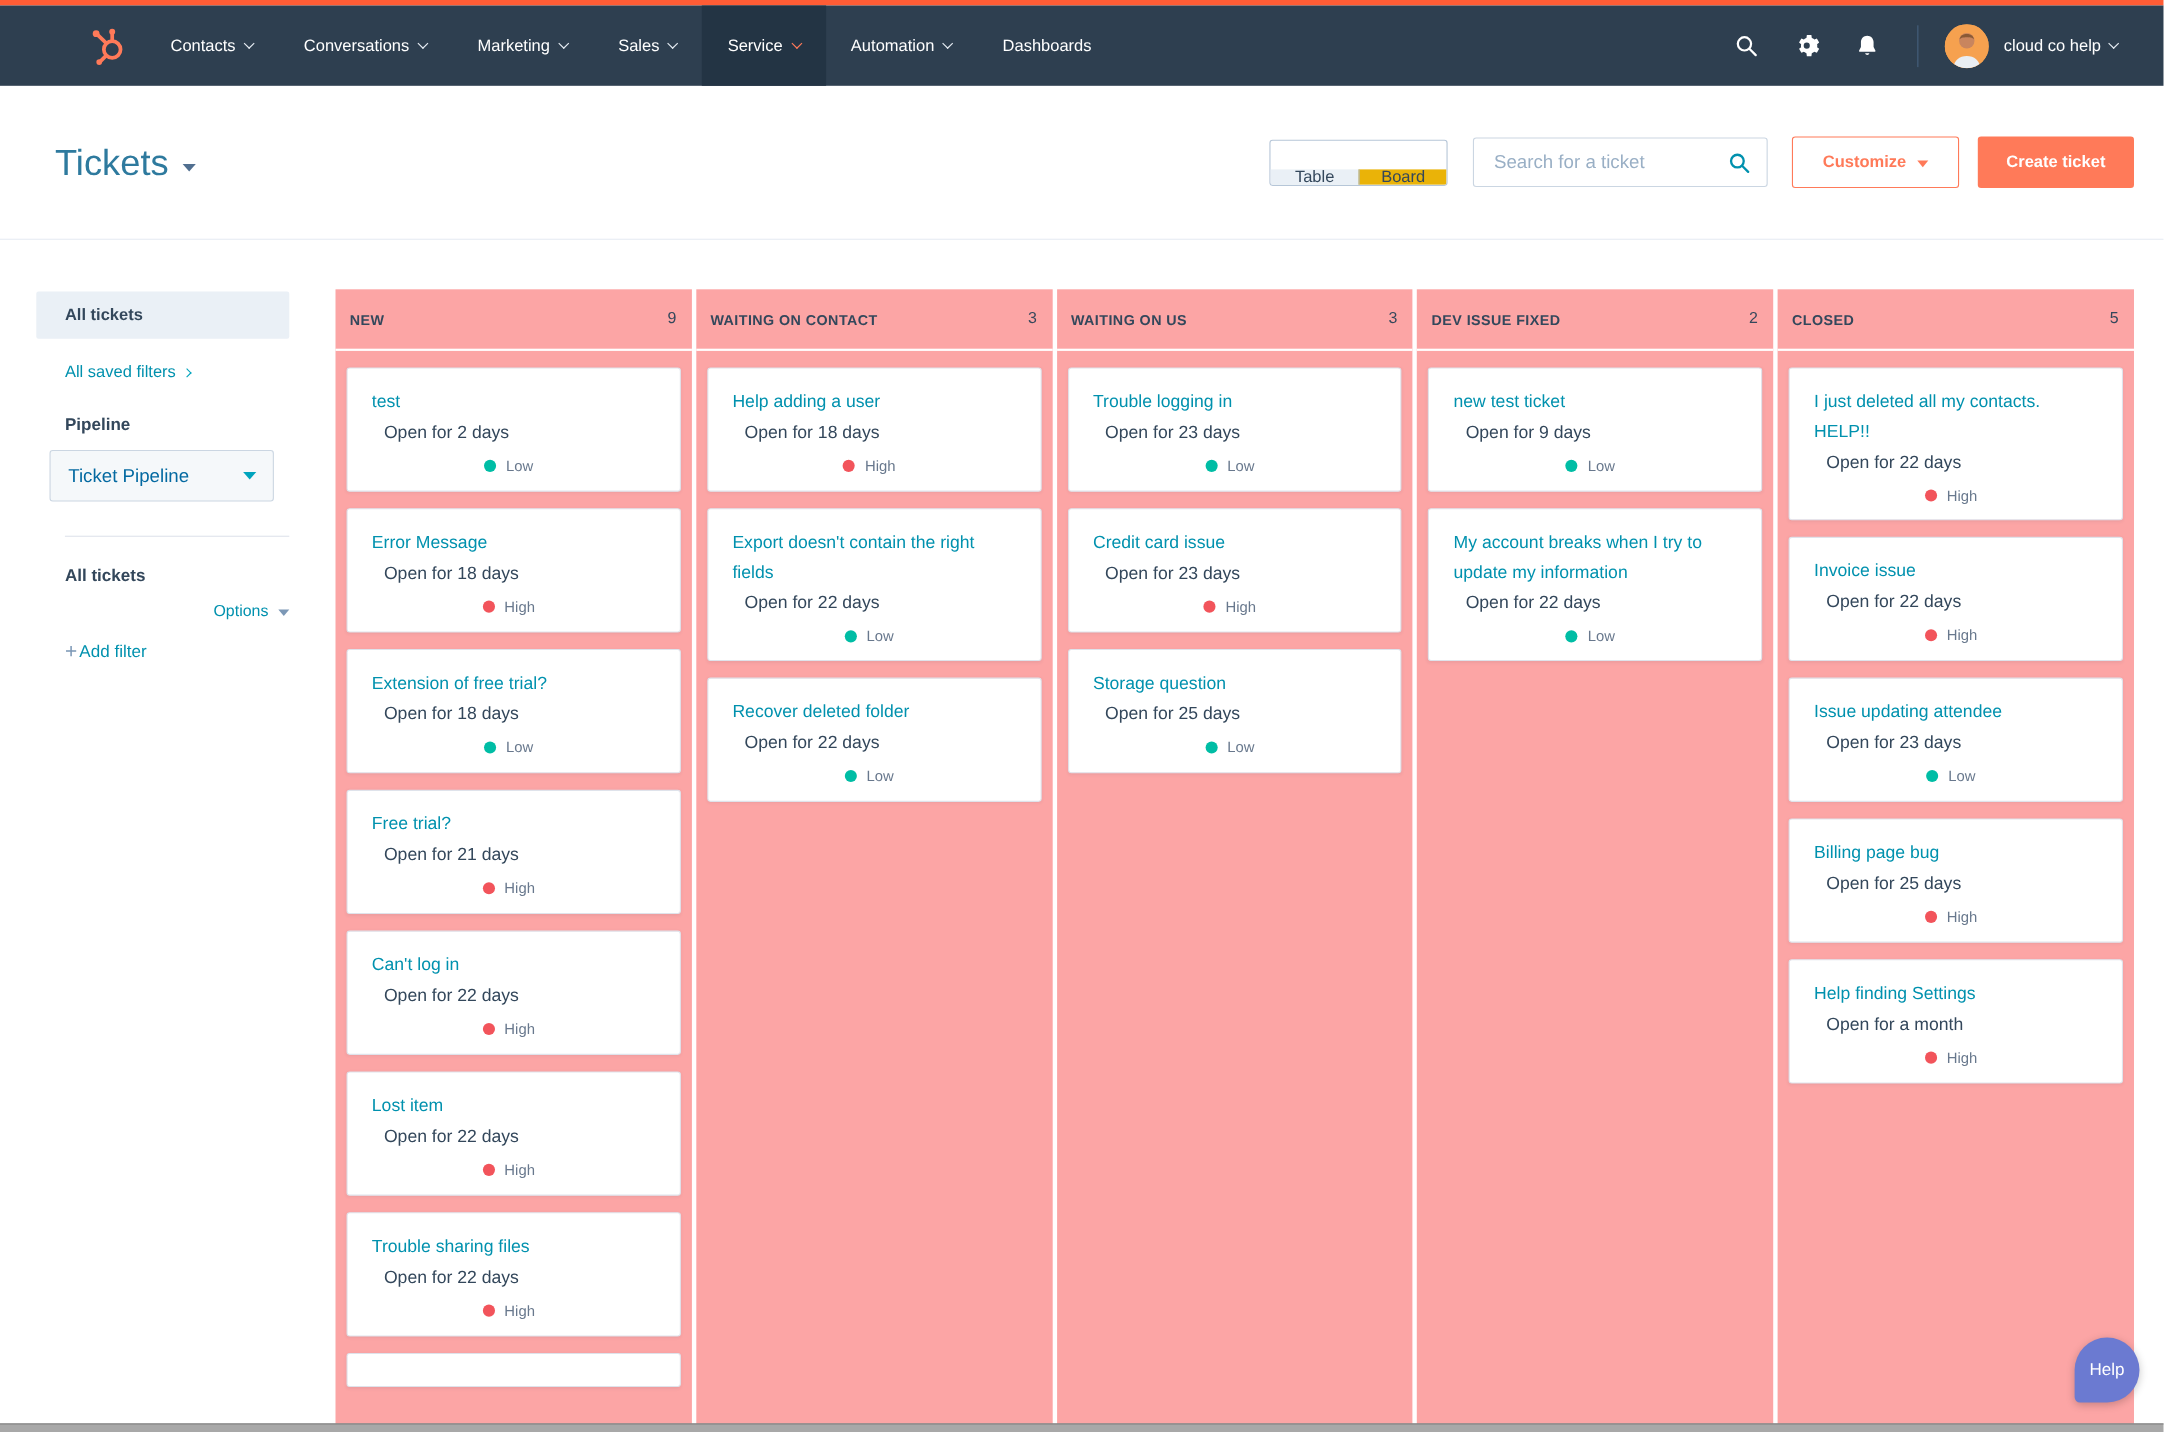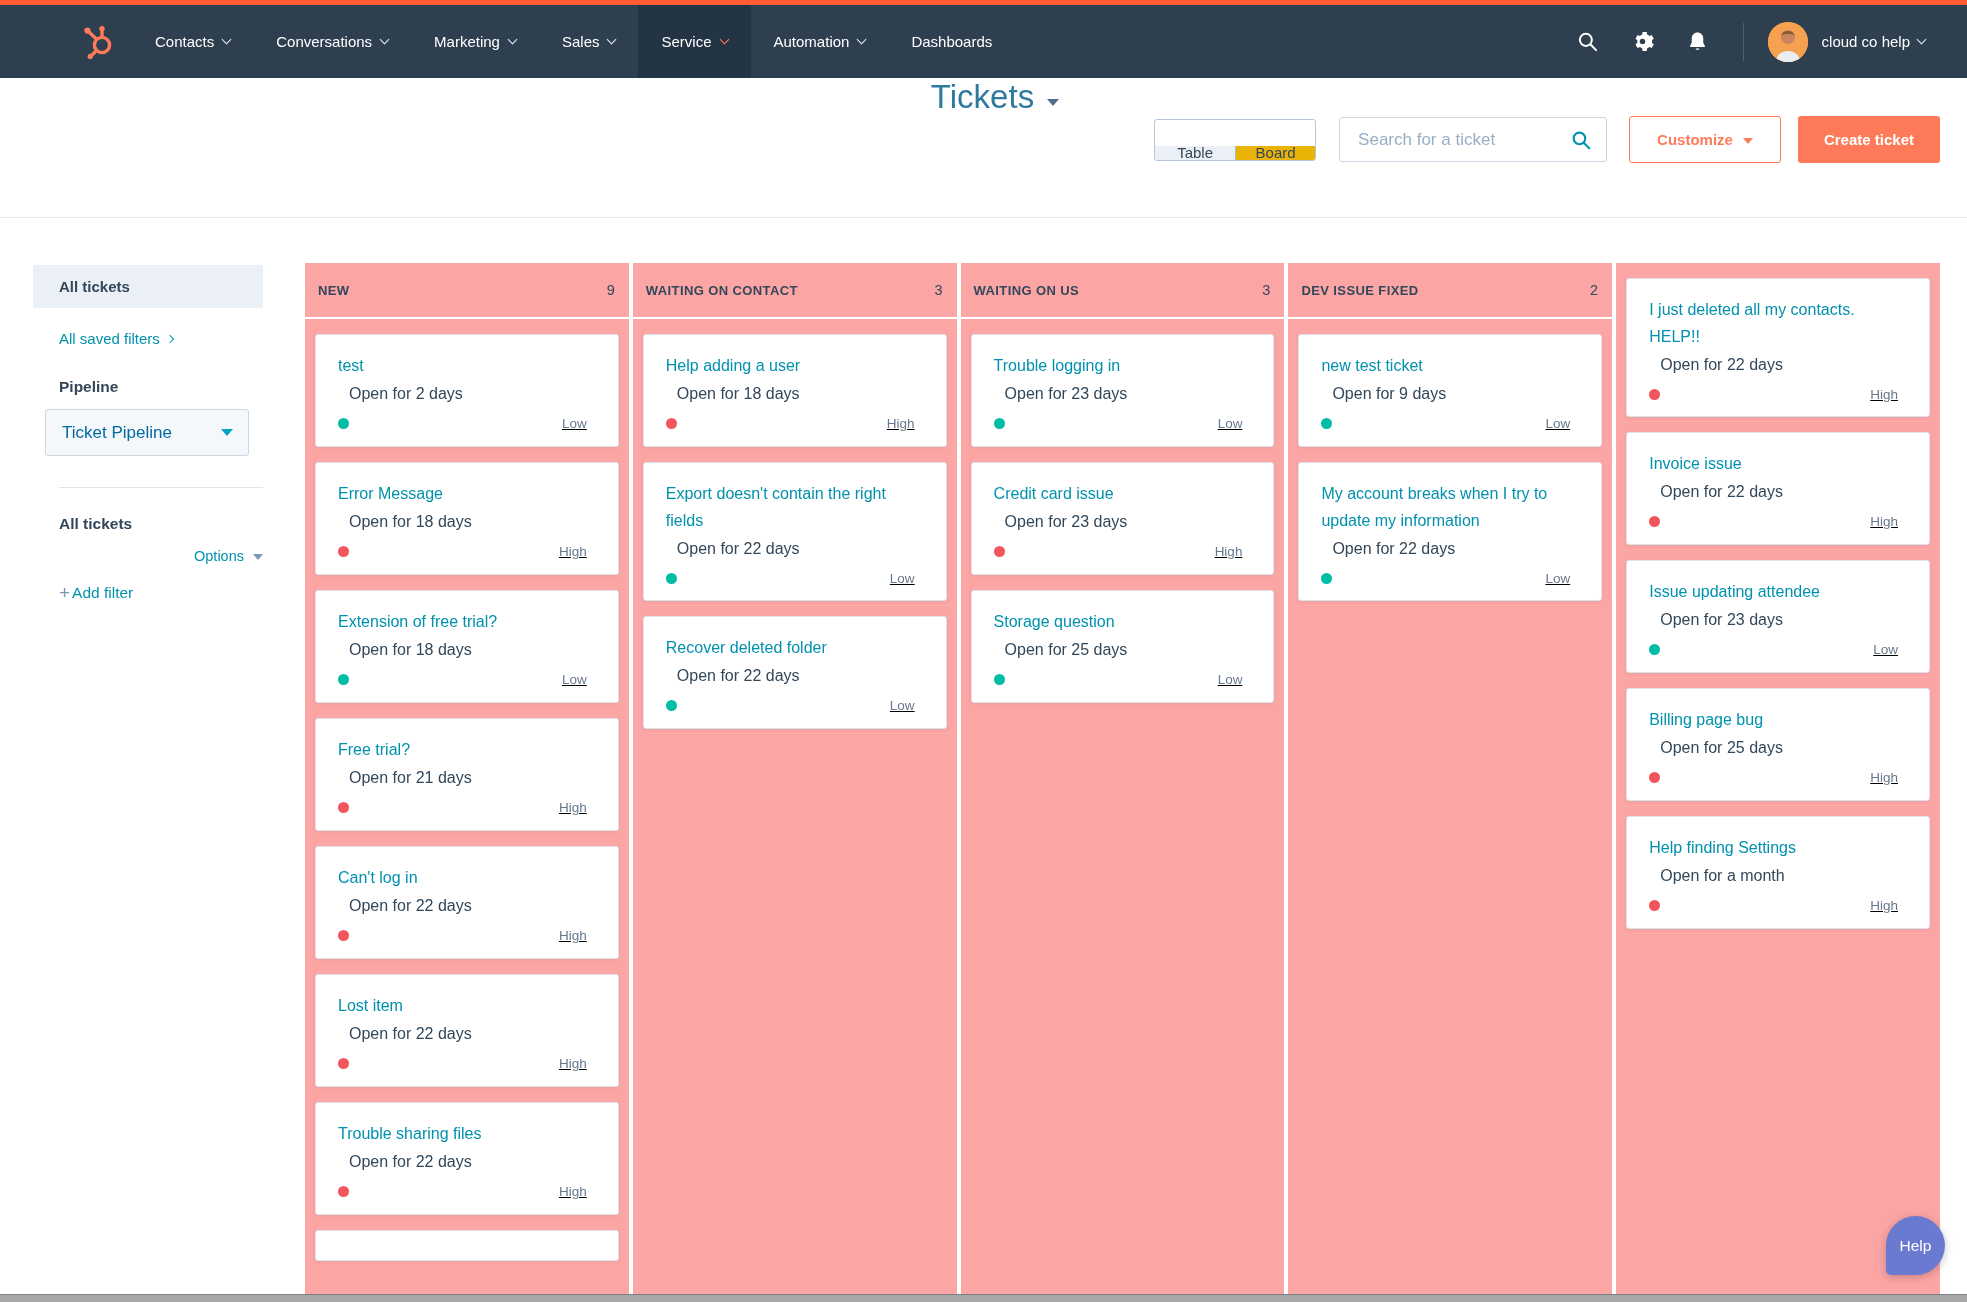--- a/index.html
+++ b/index.html
@@ -17,21 +17,21 @@
           transform:rotate(45deg); margin-left:9px; margin-top:-4px; flex:none; }
   .chev-accent { border-color:#ff7a59; }
   .nav-right { margin-left:auto; display:flex; align-items:center; padding-right:42px; }
   .icon-btn { width:23px; height:23px; margin-left:32px; cursor:pointer; }
   .nav-divider { width:1px; height:38px; background:#47617e; margin:0 24px 0 34px; }
   .avatar { width:40px; height:40px; border-radius:50%; background:#f6a14f; overflow:hidden; flex:none; cursor:pointer; }
   .account { display:flex; align-items:center; font-size:15px; margin-left:14px; cursor:pointer; }
   .account .chev { margin-left:8px; }
 
   
-  .page-head { height:140px; display:flex; align-items:center; padding:0 27px 0 50px; border-bottom:1px solid #e6ecf3;flex-direction:column; }
+  .page-head { height:140px; display:flex; padding:0 27px 0 50px; border-bottom:1px solid #e6ecf3; }
   .title-wrap { display:flex; align-items:center; cursor:pointer; }
   .page-title { font-size:33px; color:#2e7a9e; font-weight:500; }
   .tri { width:0; height:0; border-left:6px solid transparent; border-right:6px solid transparent; border-top:7px solid #516f90; }
   .title-wrap .tri { margin:10px 0 0 13px; }
   .head-controls { margin-left:auto; display:flex; align-items:center; }
   .toggle { display:flex; border:1px solid #b6c6d8; border-radius:3px; overflow:hidden; height:42px; }
   .toggle-btn { width:80px; display:flex; align-items:center; justify-content:center; font-size:15px; color:#33475b; background:#eaf0f6; cursor:pointer;margin-top:26px; }
   .toggle-btn.selected { background:#eab308; border-left:1px solid #a9bccf; }
   .search-box { width:268px; height:45px; border:1px solid #cbd6e2; border-radius:3px; display:flex; align-items:center;
                 margin-left:23px; background:#fff; padding:0 14px 0 18px;gap:24px; }
@@ -67,21 +67,21 @@
   .board { flex:1; margin-top:45px; display:flex; gap:4px; padding-right:27px; }
   .column { flex:1; background:#fca5a5; display:flex; flex-direction:column; min-width:0; }
   .col-head { height:56px; flex:none; display:flex; align-items:center; padding:0 14px 0 13px; border-bottom:2px solid #fff; }
   .col-name { font-size:13px; font-weight:700; color:#33475b; letter-spacing:.4px; }
   .col-count { margin-left:auto; font-size:14.5px; color:#33475b; }
   .col-body { flex:1; padding:15px 10px 0; overflow:hidden; }
   .card { background:#fff; border:1px solid #dfe3eb; border-radius:3px; padding:17px 22px 12px; margin-bottom:15px;
           min-height:113px; box-shadow:0 1px 3px rgba(45,62,80,.07); cursor:pointer; }
   .card-title { font-size:16px; color:#0091ae; line-height:27px; }
   .card-meta { font-size:16px; color:#33475b; line-height:27px; margin-top:1px;margin-left:11px; }
-  .card-priority { display:flex; justify-content:space-between; align-items:center; margin:9px 9px 2px 0;text-decoration:underline; }
+  .card-priority { display:flex; justify-content:center; align-items:center; margin:9px 9px 2px 0; }
   .dot { width:11px; height:11px; border-radius:50%; flex:none; }
   .dot.low { background:#00bda5; }
   .dot.high { background:#f2545b; }
   .pr-label { font-size:13.5px; color:#68788d; margin-left:9px; }
   .card-partial { height:30px; min-height:0; margin-bottom:0; }
 
   
   .hscrollbar { position:absolute; left:0; right:0; bottom:0; height:8px; background:#a8a8a8; border-top:1px solid #808080; }
   .help-bubble { position:absolute; right:22px; bottom:27px; width:59px; height:59px; background:#6b7ad1;
                  border-radius:30px 30px 30px 5px; display:flex; align-items:center; justify-content:center;
@@ -359,20 +359,24 @@
             <div class="card-title">My account breaks when I try to update my information</div>
             <div class="card-meta">Open for 22 days</div>
             <div class="card-priority">
               <span class="dot low"></span>
               <span class="pr-label">Low</span>
             </div>
           </div>
         </div>
       </div>
       <div class="column">
+        <div class="col-head">
+          <span class="col-name">CLOSED</span>
+          <span class="col-count">5</span>
+        </div>
         <div class="col-body">
           <div class="card">
             <div class="card-title">I just deleted all my contacts. HELP!!</div>
             <div class="card-meta">Open for 22 days</div>
             <div class="card-priority">
               <span class="dot high"></span>
               <span class="pr-label">High</span>
             </div>
           </div>
           <div class="card">

